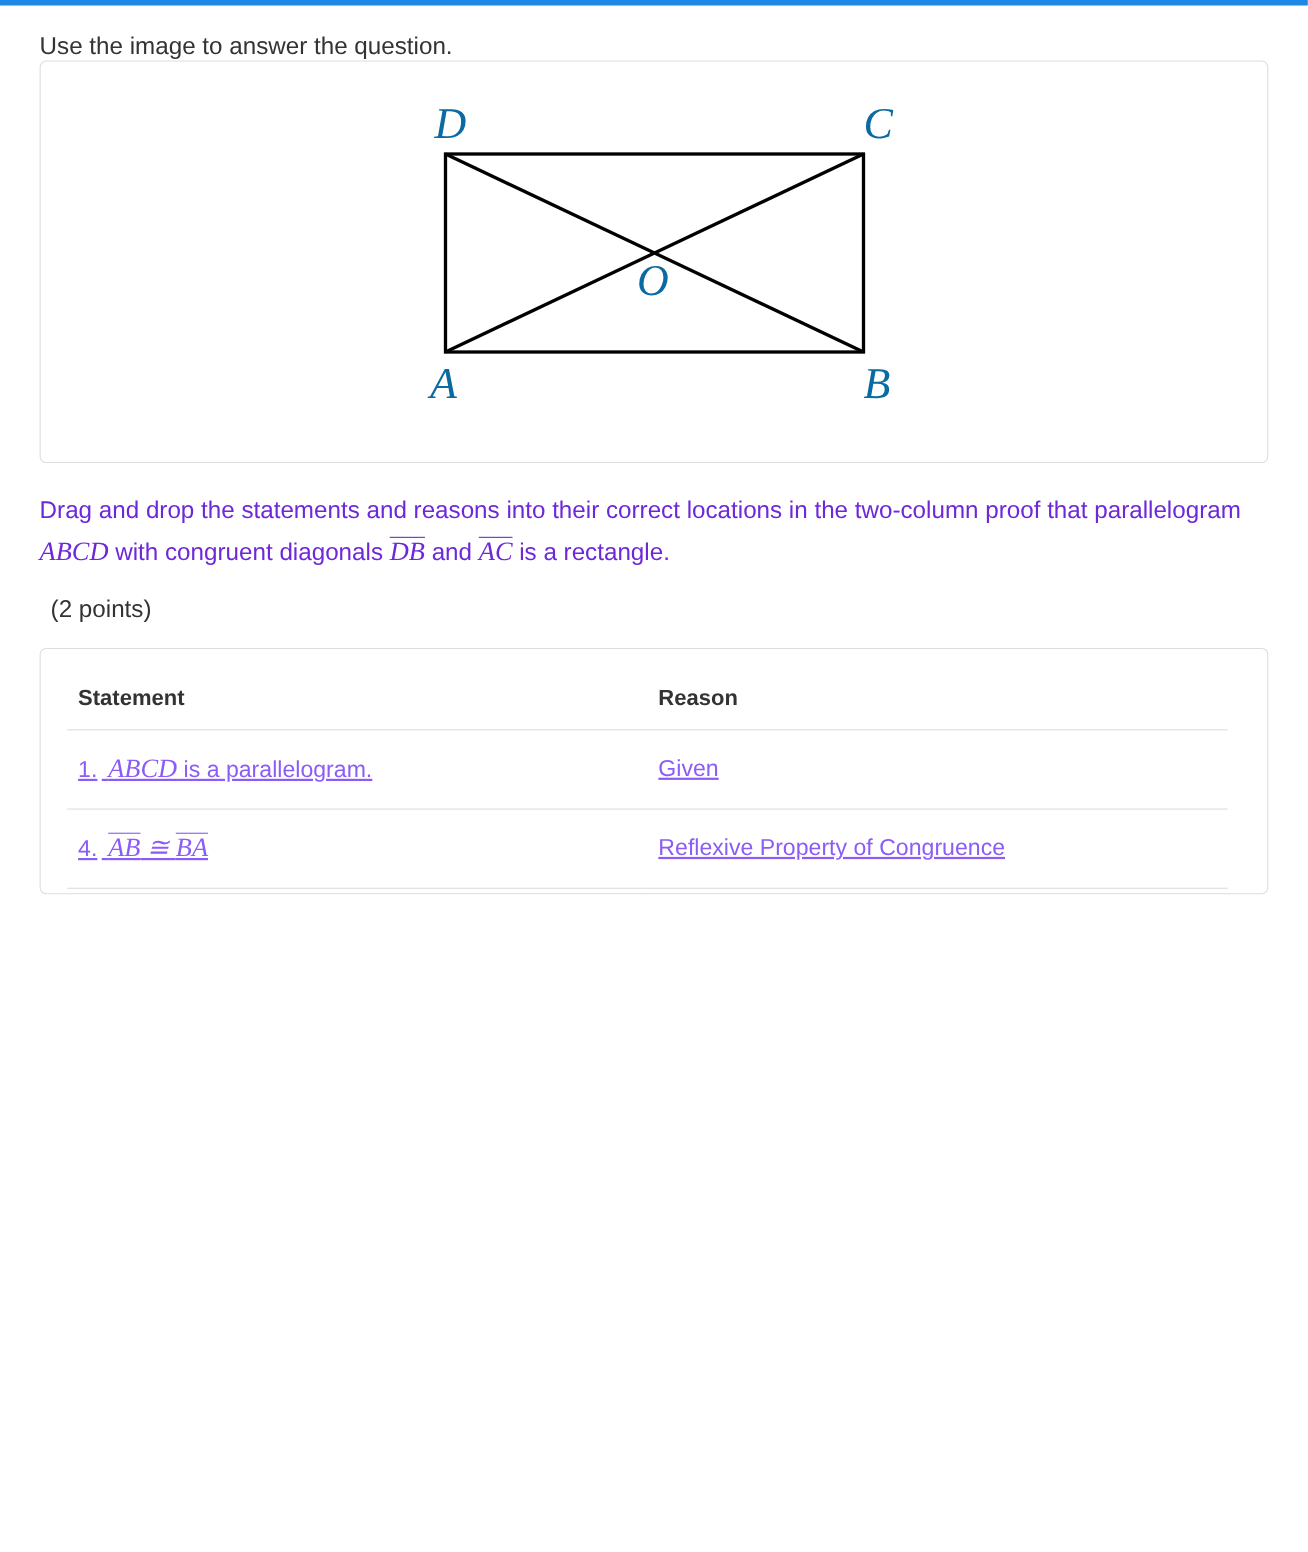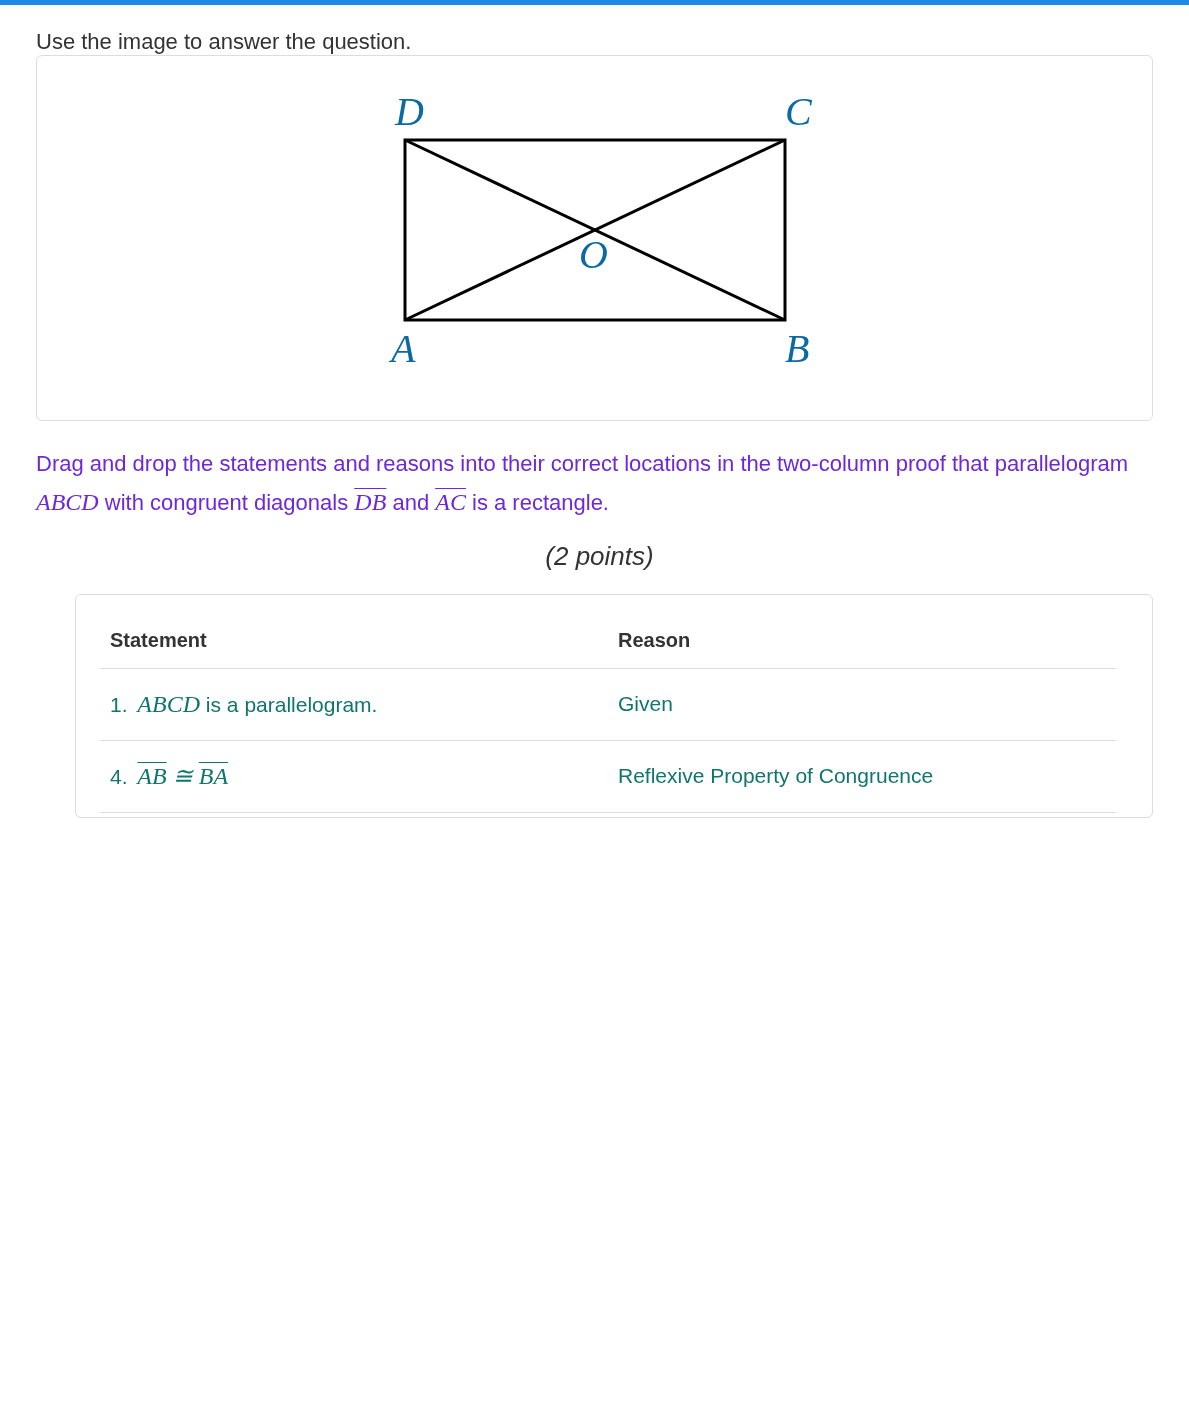--- a/index.html
+++ b/index.html
@@ -37,52 +37,50 @@
   .mathit {
     font-family: "Times New Roman", Times, serif;
     font-style: italic;
     font-size: 24px;
   }
   .overline {
     text-decoration: overline;
     text-decoration-thickness: 1px;
   }
   .points {
-    font-style: italic;
-    font-size: 26px;
+    font-size: 22px;
     color: #333;
     margin: 18px 0 22px 10px;
-    text-align: center;
   }
   .proof-panel {
     border: 1px solid #ddd;
     border-radius: 6px;
     padding: 22px 36px 4px 24px;
-    margin-left: 39px;
   }
   table.proof {
     width: 100%;
     border-collapse: collapse;
   }
   table.proof th {
     text-align: left;
     font-size: 20px;
     font-weight: 700;
     padding: 12px 10px 16px 10px;
     border-bottom: 1px solid #ddd;
     color: #333;
     width: 50%;
   }
   table.proof td {
     font-size: 21px;
-    color: #0f766e;
+    color: #8b5cf6;
     padding: 18px 10px;
     border-bottom: 1px solid #ddd;
     vertical-align: middle;
     line-height: 1.45;
+    text-decoration: underline;
   }
   .stmt-num {
     margin-right: 4px;
   }
   .dropzone {
     border: 2px dashed #bbb;
     border-radius: 4px;
     height: 44px;
     width: 100%;
   }

